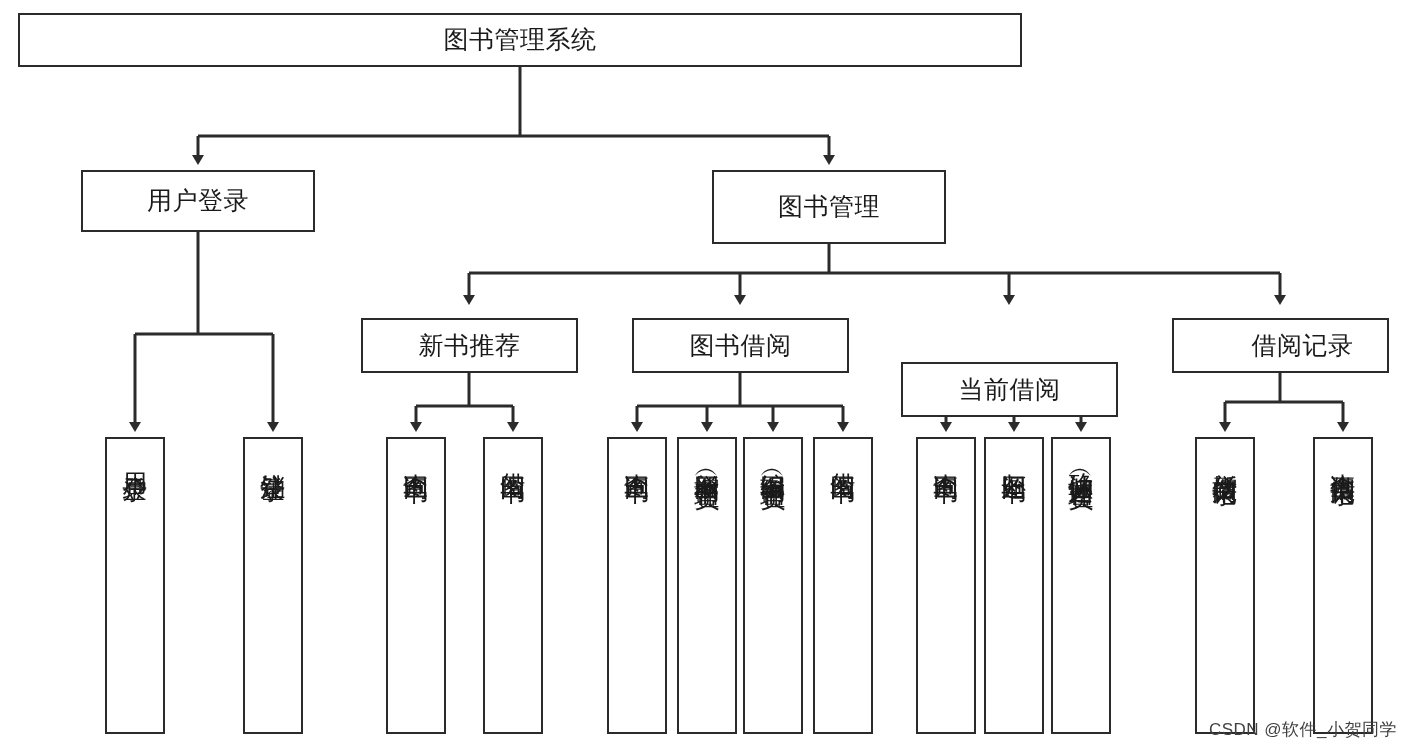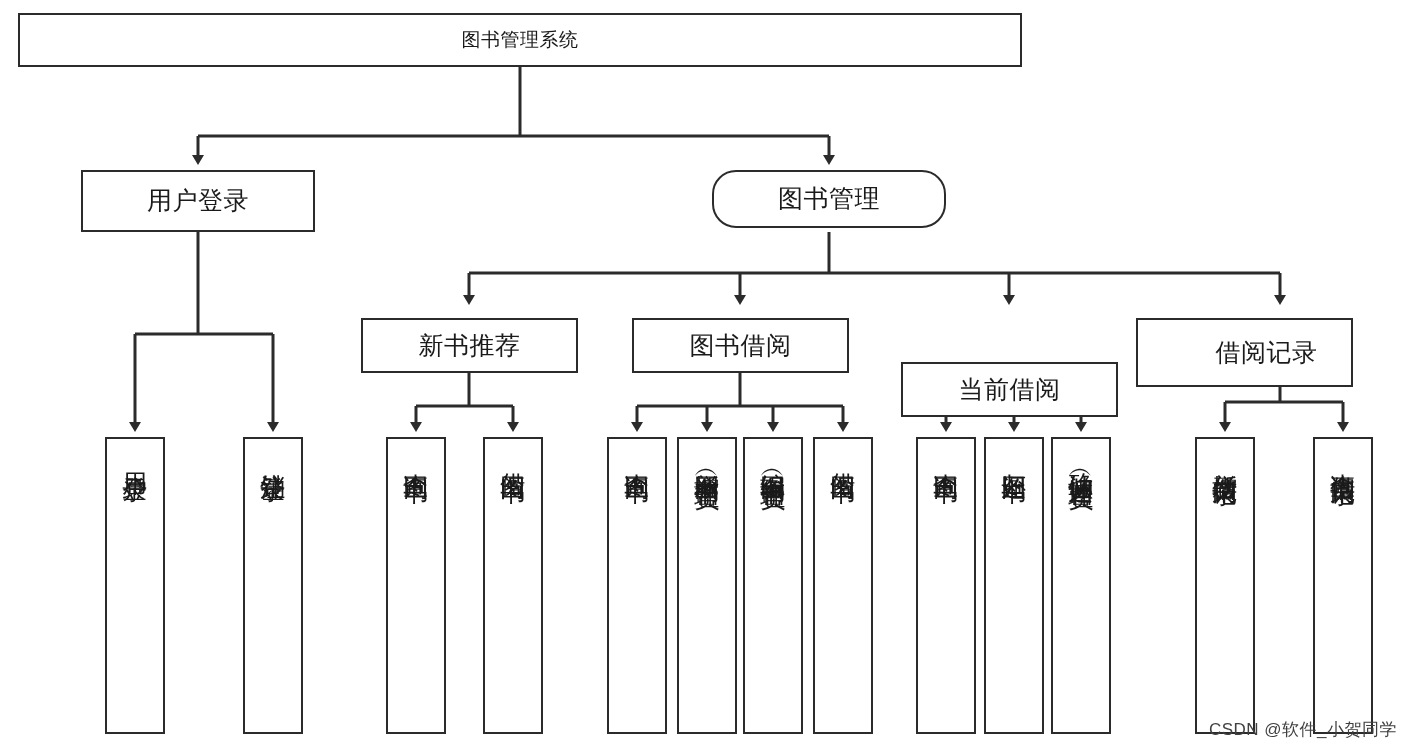--- a/index.html
+++ b/index.html
@@ -37,21 +37,21 @@
   .node .label {
     display: block;
     text-align: center;
     line-height: 1.18;
     letter-spacing: 0.5px;
   }
   .node.horiz .label {
     font-size: 25px;
   }
   .node.root .label {
-    font-size: 19px;
+    font-size: 25px;
   }
   .node.vert {
     align-items: flex-start;
     padding-top: 14px;
   }
   .node.vert .label {
     writing-mode: vertical-rl;
     text-orientation: upright;
     font-size: 25px;
     line-height: 1.05;
@@ -123,34 +123,34 @@
     </g>
   </svg>
 
   <div class="node root horiz" style="left:18px; top:13px; width:1004px; height:54px;">
     <span class="label">图书管理系统</span>
   </div>
 
   <div class="node horiz" style="left:81px; top:170px; width:234px; height:62px;">
     <span class="label">用户登录</span>
   </div>
-  <div class="node horiz" style="left:712px; top:170px; width:234px; height:58px;border-radius:24px;">
+  <div class="node horiz" style="left:712px; top:170px; width:234px; height:74px;">
     <span class="label">图书管理</span>
   </div>
 
   <div class="node horiz" style="left:632px; top:318px; width:217px; height:55px;">
     <span class="label">图书借阅</span>
   </div>
   <div class="node horiz" style="left:361px; top:318px; width:217px; height:55px;">
     <span class="label">新书推荐</span>
   </div>
   <div class="node horiz" style="left:901px; top:318px; width:217px; height:55px;margin-top:44px;">
     <span class="label">当前借阅</span>
   </div>
-  <div class="node horiz" style="left:1136px; top:318px; width:217px; height:69px;padding-left:44px;">
+  <div class="node horiz" style="left:1172px; top:318px; width:217px; height:55px;padding-left:44px;">
     <span class="label">借阅记录</span>
   </div>
 
   <div class="node vert" style="left:105px; top:437px; width:60px; height:297px;">
     <span class="label">用户登录</span>
   </div>
   <div class="node vert" style="left:243px; top:437px; width:60px; height:297px;">
     <span class="label">注销登录</span>
   </div>
 

